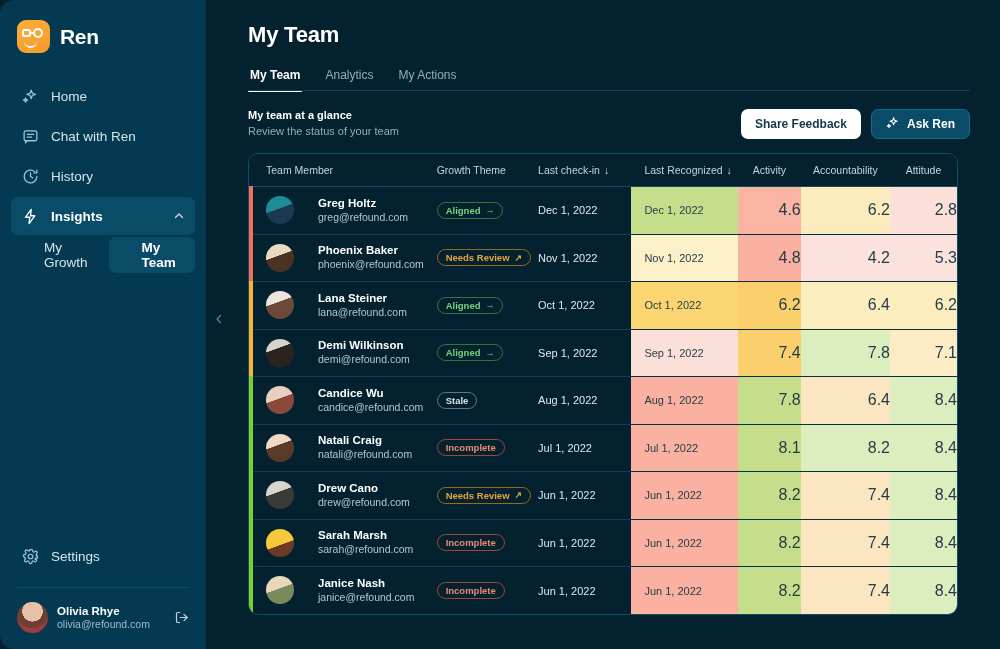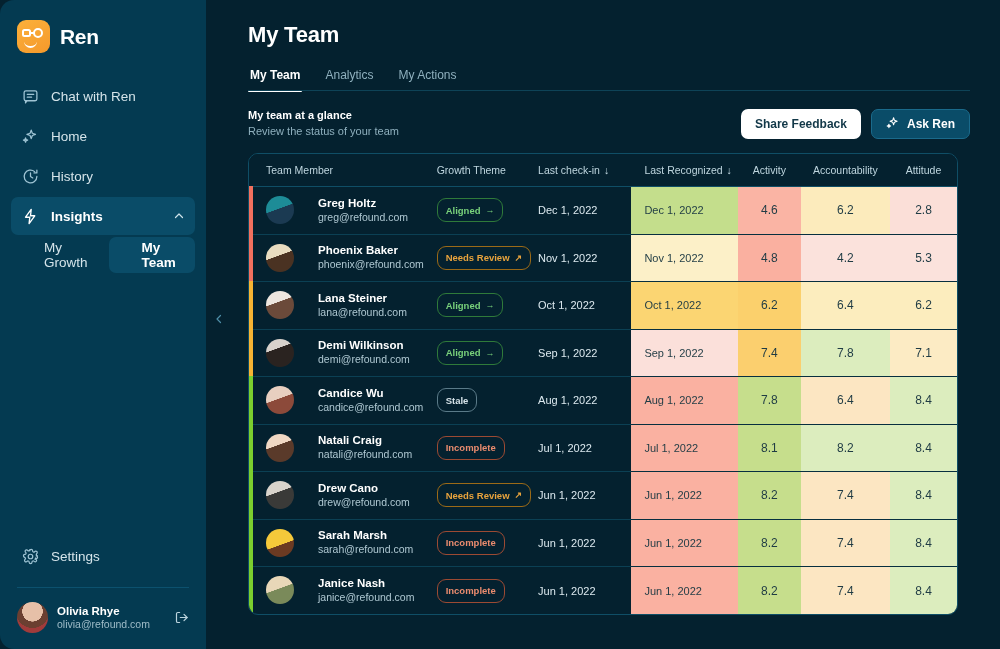--- a/index.html
+++ b/index.html
@@ -152,33 +152,33 @@
     position: absolute; left: 0; top: -1px; bottom: -1px; width: 4px;
   }
   .member { display: flex; align-items: center; gap: 24px; }
   .avatar { width: 28px; height: 28px; border-radius: 50%; flex: 0 0 28px; overflow: hidden; position: relative; }
   .m-txt { display: flex; flex-direction: column; line-height: 1.3; }
   .m-name { color: #ffffff; font-size: 11.5px; font-weight: 700; }
   .m-mail { color: #AFC8D2; font-size: 10.5px; }
 
   .pill {
     display: inline-flex; align-items: center; gap: 5px;
-    height: 24px; padding: 0 8px; border-radius: 9px;
+    height: 17px; padding: 0 8px; border-radius: 9px;
     font-size: 9.5px; font-weight: 600; border: 1px solid;
     white-space: nowrap;
   }
   .pill.aligned { color: #79D17B; border-color: #2F7A3A; }
   .pill.review  { color: #E8A33D; border-color: #9B6A17; }
   .pill.stale   { color: #D6E3E9; border-color: #5A7A88; }
   .pill.incomplete { color: #E98B6E; border-color: #9C4A33; }
   .pill .arr { font-size: 9px; }
 
   td.c-check { color: #DCE9EF; font-size: 11px; }
   td.c-recog { color: #1F3B44; font-size: 11px; padding-left: 13px; }
-  td.c-act, td.c-acc, td.c-att { color: #1F3B44; font-size: 12px; text-align: center; }
+  td.c-act, td.c-acc, td.c-att { color: #1F3B44; font-size: 16px; text-align: right; }
   td.heat { border-bottom: 1px solid rgba(10,64,84,0.45); }
 </style>
 </head>
 <body>
 
 <div class="app">
 
   <aside class="sidebar">
     <div class="brand">
       <div class="brand-logo">
@@ -187,35 +187,35 @@
           <div class="g2"></div>
           <div class="chin"></div>
       </div>
       <div class="brand-name">Ren</div>
     </div>
 
     <nav class="nav">
       <div class="nav-item">
         <span class="nav-ico">
           <svg viewBox="0 0 24 24" fill="none" stroke="#9FC4D4" stroke-width="1.8" stroke-linecap="round" stroke-linejoin="round">
+            <path d="M13 3l1.6 4.4L19 9l-4.4 1.6L13 15l-1.6-4.4L7 9l4.4-1.6z"></path>
+              <path d="M5 14l.8 2.2L8 17l-2.2.8L5 20l-.8-2.2L2 17l2.2-.8z"></path>
+          </svg>
+        </span>
+        <span>Home</span>
+      </div>
+      <div class="nav-item">
+        <span class="nav-ico">
+          <svg viewBox="0 0 24 24" fill="none" stroke="#9FC4D4" stroke-width="1.8" stroke-linecap="round" stroke-linejoin="round">
             <rect x="3" y="4" width="18" height="14" rx="2.5"></rect>
               <path d="M7 18l-2 3v-3"></path>
               <path d="M7.5 9h9M7.5 13h6"></path>
           </svg>
         </span>
         <span>Chat with Ren</span>
-      </div>
-      <div class="nav-item">
-        <span class="nav-ico">
-          <svg viewBox="0 0 24 24" fill="none" stroke="#9FC4D4" stroke-width="1.8" stroke-linecap="round" stroke-linejoin="round">
-            <path d="M13 3l1.6 4.4L19 9l-4.4 1.6L13 15l-1.6-4.4L7 9l4.4-1.6z"></path>
-              <path d="M5 14l.8 2.2L8 17l-2.2.8L5 20l-.8-2.2L2 17l2.2-.8z"></path>
-          </svg>
-        </span>
-        <span>Home</span>
       </div>
       <div class="nav-item">
         <span class="nav-ico">
           <svg viewBox="0 0 24 24" fill="none" stroke="#9FC4D4" stroke-width="1.8" stroke-linecap="round" stroke-linejoin="round">
             <path d="M21 12a9 9 0 1 1-3.2-6.9"></path>
               <path d="M21 3v4h-4"></path>
               <path d="M12 7v5l3.2 2"></path>
           </svg>
         </span>
         <span>History</span>

